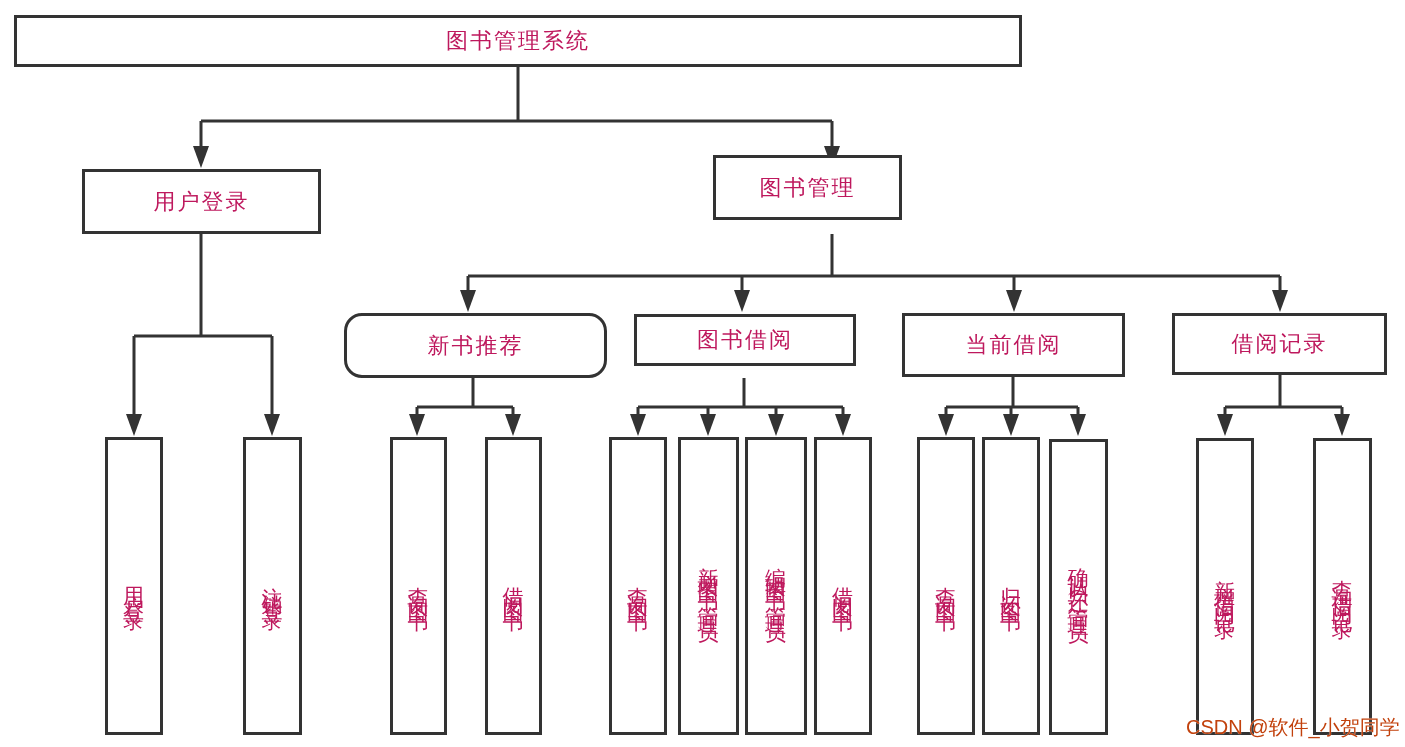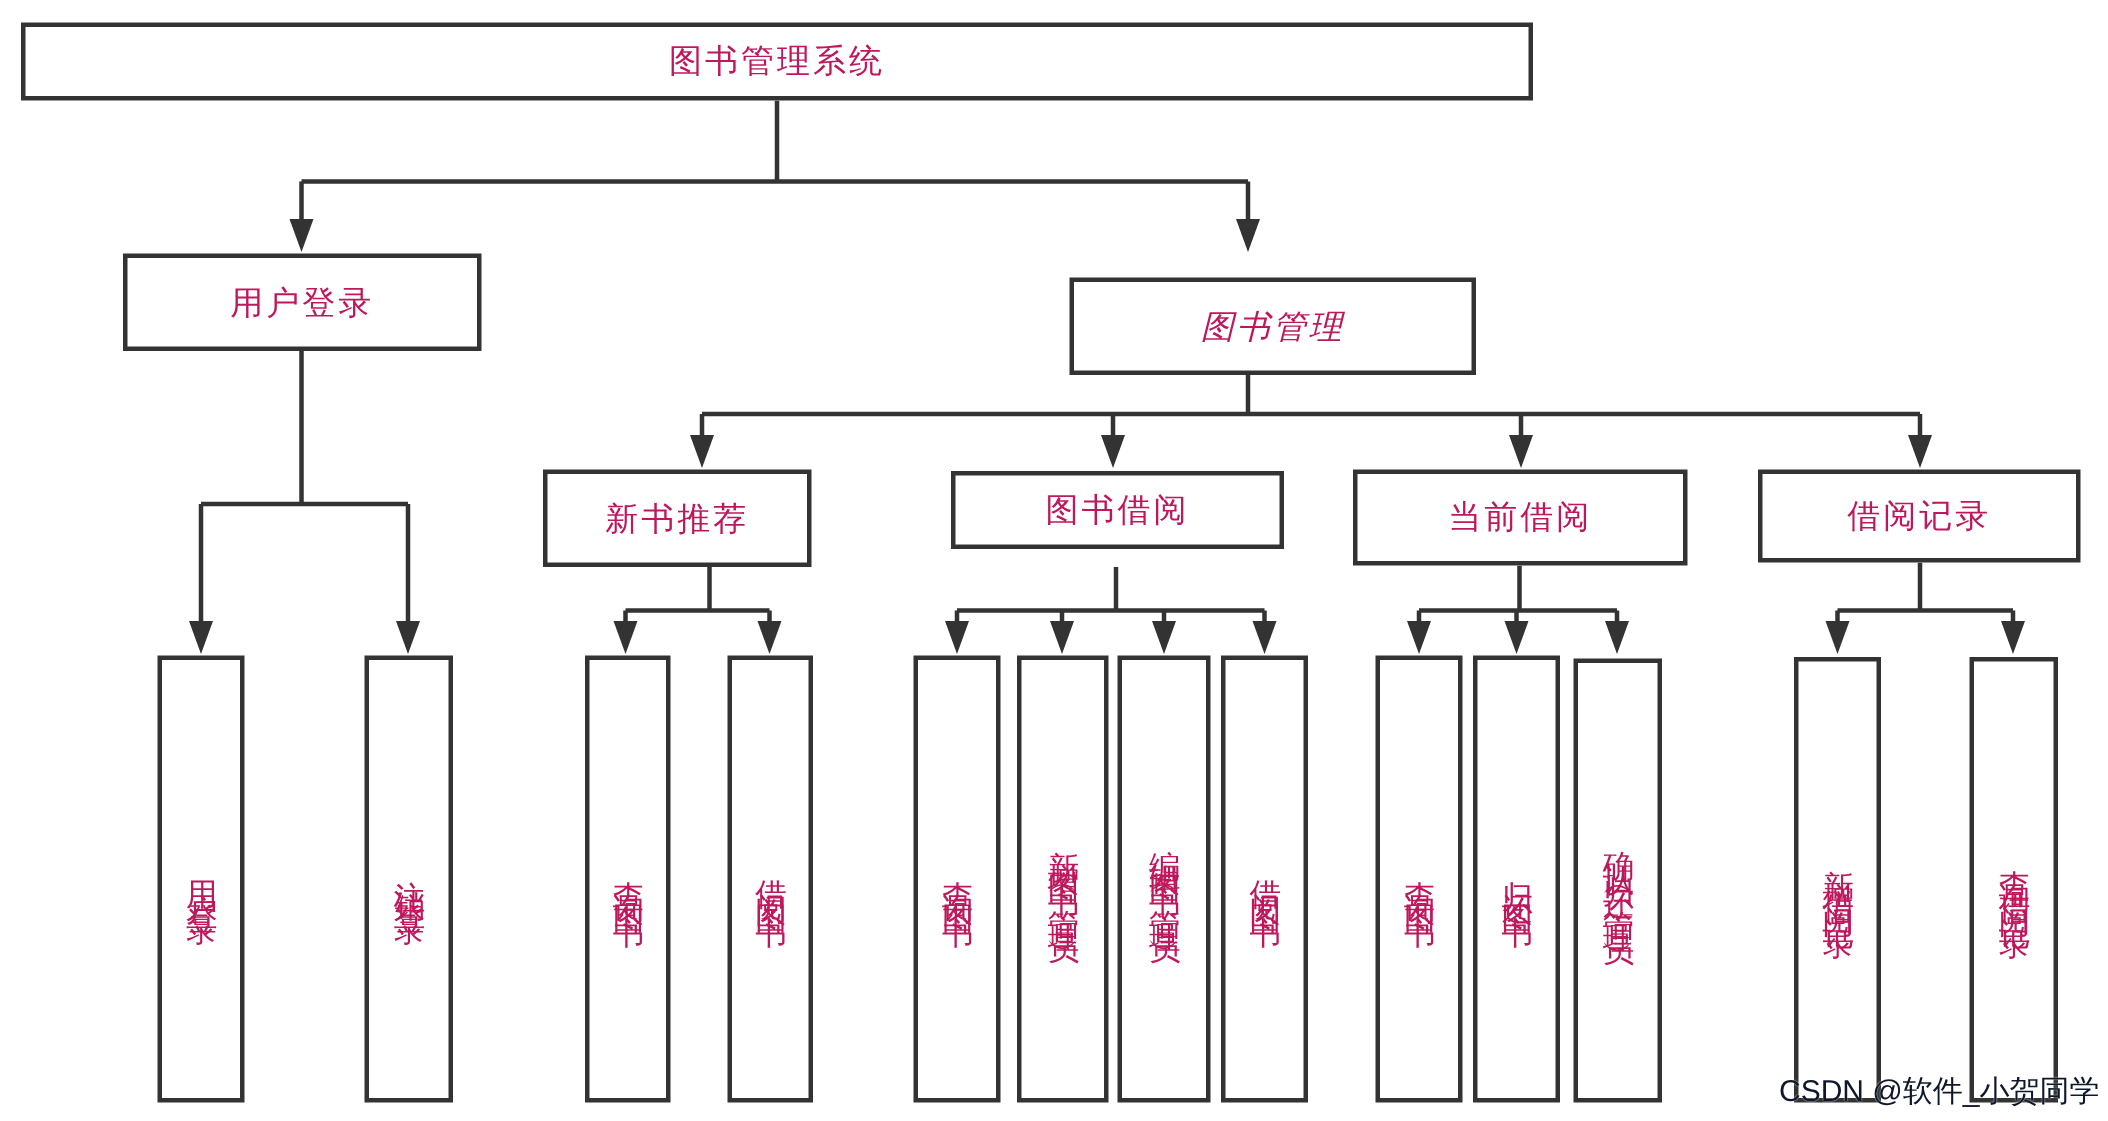--- a/index.html
+++ b/index.html
@@ -40,21 +40,21 @@
     letter-spacing: 8px;
     line-height: 1;
     padding: 4px 0;
   }
   .watermark {
     position: absolute;
     left: 1186px;
     top: 714px;
     z-index: 3;
     font-size: 20px;
-    color: #0f172a;
+    color: #c2410c;
     white-space: nowrap;
     text-shadow: 0 0 1px #ffffff;
   }
 </style>
 </head>
 <body>
 
 <div class="canvas">
 
   <svg class="wires" width="1405" height="747" viewBox="0 0 1405 747">
@@ -89,23 +89,23 @@
     <polygon points="1070,414 1086,414 1078,436" fill="#333333"></polygon>
 
     <path d="M1280 375 V407 M1225 407 H1342 M1225 407 V418 M1342 407 V418" fill="none" stroke="#333333" stroke-width="3"></path>
     <polygon points="1217,414 1233,414 1225,436" fill="#333333"></polygon>
     <polygon points="1334,414 1350,414 1342,436" fill="#333333"></polygon>
   </svg>
 
   <div class="node hbox" style="left:14px; top:15px; width:1008px; height:52px;">图书管理系统</div>
 
   <div class="node hbox" style="left:82px; top:169px; width:239px; height:65px;">用户登录</div>
-  <div class="node hbox" style="left:713px; top:185px; width:271px; height:65px;font-style:italic;">图书管理</div>
+  <div class="node hbox" style="left:713px; top:155px; width:189px; height:65px;">图书管理</div>
 
-  <div class="node hbox" style="left:362px; top:313px; width:179px; height:65px;">新书推荐</div>
+  <div class="node hbox" style="left:344px; top:313px; width:263px; height:65px;border-radius:18px;">新书推荐</div>
   <div class="node hbox" style="left:634px; top:314px; width:222px; height:52px;">图书借阅</div>
   <div class="node hbox" style="left:902px; top:313px; width:223px; height:64px;">当前借阅</div>
   <div class="node hbox" style="left:1172px; top:313px; width:215px; height:62px;">借阅记录</div>
 
   <div class="node vbox" style="left:105px; top:437px; width:58px; height:298px;">用户登录</div>
   <div class="node vbox" style="left:243px; top:437px; width:59px; height:298px;">注销登录</div>
 
   <div class="node vbox" style="left:390px; top:437px; width:57px; height:298px;">查询图书</div>
   <div class="node vbox" style="left:485px; top:437px; width:57px; height:298px;">借阅图书</div>
 

